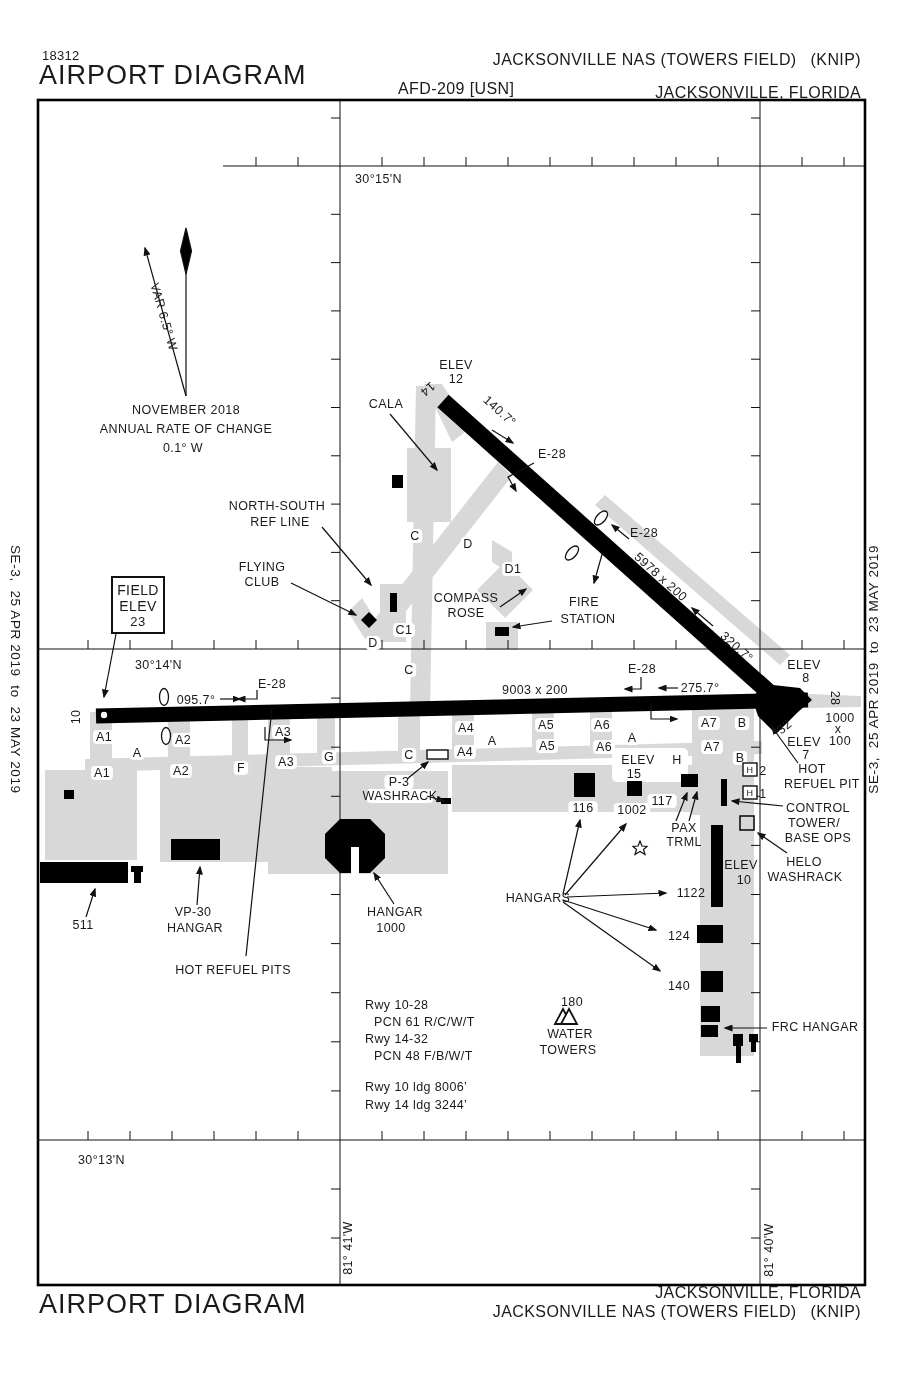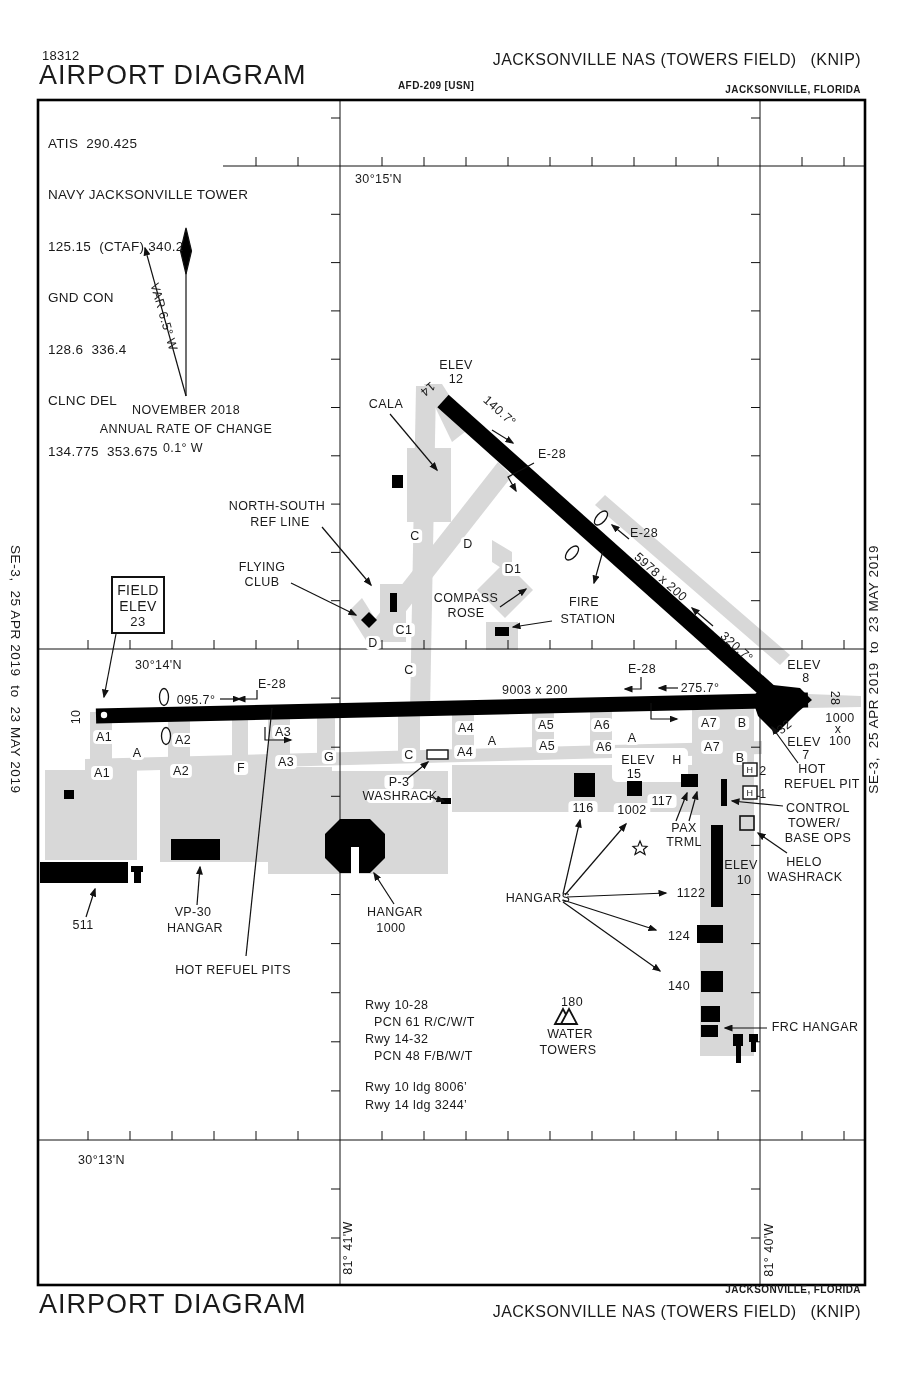--- a/index.html
+++ b/index.html
@@ -2,48 +2,39 @@
 <html><head>
 <meta charset="utf-8">
 <style>
   html,body{margin:0;padding:0;background:#fff;}
   #page{position:relative;width:903px;height:1386px;background:#fff;overflow:hidden;
         font-family:"Liberation Sans",sans-serif;color:#1a1a1a;}
   #map-svg{position:absolute;left:0;top:0;z-index:1;}
   .t{position:absolute;z-index:2;white-space:pre;color:#1a1a1a;}
   .big-title{font-size:27px;letter-spacing:1px;}
   .apt-line{font-size:16px;letter-spacing:.4px;}
-  .city-line{font-size:10px;letter-spacing:.4px;text-align:right;font-weight:bold;}
+  .city-line{font-size:16px;letter-spacing:.4px;text-align:right;}
   .small{font-size:13px;letter-spacing:.3px;}
   .comm-line{font-size:13.5px;line-height:15.4px;letter-spacing:.3px;white-space:pre;}
   .gap{display:inline-block;width:14px;}
   .sidebar{font-size:13.5px;letter-spacing:.6px;writing-mode:vertical-rl;}
   .sidebar.flip{transform:rotate(180deg);}
   #map-svg text{font-family:"Liberation Sans",sans-serif;fill:#1a1a1a;letter-spacing:.4px;}
 </style>
 </head>
 <body>
 
 <div id="page">
 
   <div class="t small" style="left:42px;top:48px;">18312</div>
   <div class="t big-title" style="left:39px;top:60px;">AIRPORT DIAGRAM</div>
   <div class="t city-line" style="left:398px;top:80px;">AFD-209 [USN]</div>
   <div class="t apt-line" style="right:42px;top:51px;"><span>JACKSONVILLE NAS (TOWERS FIELD)</span><span class="gap"></span><span>(KNIP)</span></div>
   <div class="t city-line" style="right:42px;top:84px;">JACKSONVILLE, FLORIDA</div>
 
-  <div class="t" style="left:48px;top:100px;">
-    <div class="comm-line">ATIS  290.425</div>
-    <div class="comm-line">NAVY JACKSONVILLE TOWER</div>
-    <div class="comm-line">125.15  (CTAF) 340.2</div>
-    <div class="comm-line">GND CON</div>
-    <div class="comm-line">128.6  336.4</div>
-    <div class="comm-line">CLNC DEL</div>
-    <div class="comm-line">134.775  353.675</div>
-  </div>
 
   <div class="t sidebar" style="left:8px;top:545px;">SE-3,  25 APR 2019  to  23 MAY 2019</div>
   <div class="t sidebar flip" style="left:866px;top:545px;">SE-3,  25 APR 2019  to  23 MAY 2019</div>
 
   <div class="t big-title" style="left:39px;top:1289px;">AIRPORT DIAGRAM</div>
   <div class="t city-line" style="right:42px;top:1284px;">JACKSONVILLE, FLORIDA</div>
   <div class="t apt-line" style="right:42px;top:1303px;"><span>JACKSONVILLE NAS (TOWERS FIELD)</span><span class="gap"></span><span>(KNIP)</span></div>
 
   <svg id="map-svg" width="903" height="1386" viewBox="0 0 903 1386">
     <defs>

